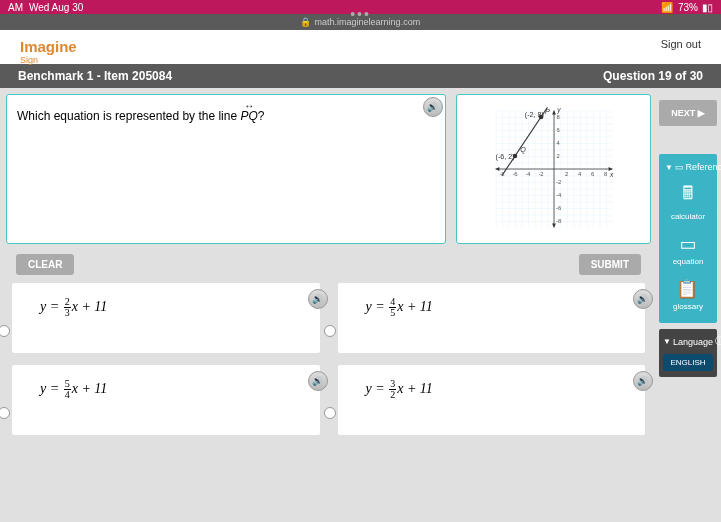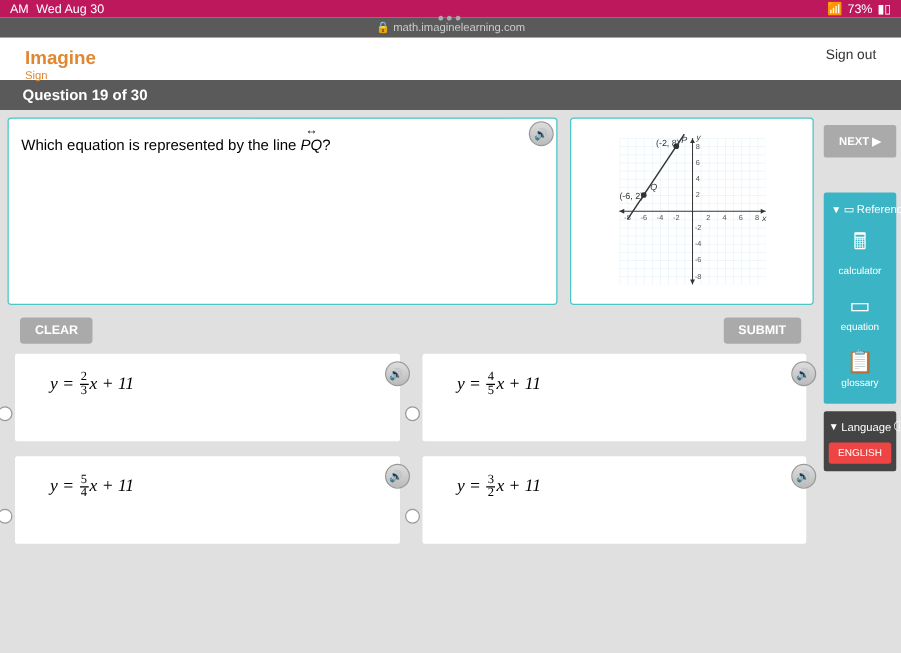--- a/index.html
+++ b/index.html
@@ -36,21 +36,21 @@
 .frac .n{display:block;border-bottom:1px solid #000;padding:0 1px}
 .frac .d{display:block;padding:0 1px}
 .sidebar{position:absolute;right:4px;top:12px;width:58px}
 .next-btn{background:#aaa;color:#fff;font-size:9px;font-weight:bold;padding:8px 6px;text-align:center;border-radius:2px;margin-bottom:28px;cursor:pointer}
 .ref-panel{background:#3bb5c5;color:#fff;padding:6px 2px;border-radius:2px;margin-bottom:6px}
 .ref-header{font-size:9px;padding:2px 4px;display:flex;align-items:center;gap:2px}
 .ref-item{text-align:center;padding:6px 2px;font-size:8px;cursor:pointer}
 .ref-icon{display:block;margin:0 auto 2px;font-size:18px}
 .lang-panel{background:#444;color:#fff;padding:6px 4px;border-radius:2px;font-size:9px}
 .lang-header{display:flex;align-items:center;gap:2px;margin-bottom:6px}
-.lang-btn{background:#ef4444;color:#fff;font-size:8px;padding:4px 6px;border-radius:2px;text-align:center;cursor:pointer}
+.lang-btn{background:#0c4a6e;color:#fff;font-size:8px;padding:4px 6px;border-radius:2px;text-align:center;cursor:pointer}
 .content-wrap{display:flex}
 .left-content{flex:1;padding-right:64px}
 .tri{font-size:8px}
 </style>
 </head>
 <body>
 
 <div class="status-bar">
   <div class="status-left">
     <span>AM</span>
@@ -70,20 +70,21 @@
 
 <div class="header">
   <div>
     <div class="brand">Imagine</div>
     <div class="brand-sub">Sign</div>
   </div>
   <div class="signout">Sign out</div>
 </div>
 
 <div class="benchmark-bar">
+  <span>Benchmark 1 - Item 205084</span>
   <span>Question 19 of 30</span>
 </div>
 
 <div class="main">
   <div class="content-wrap">
     <div class="left-content">
       <div class="top-row">
         <div class="question-box">
           <div class="sound-btn">🔊</div>
           <div class="question-text">

